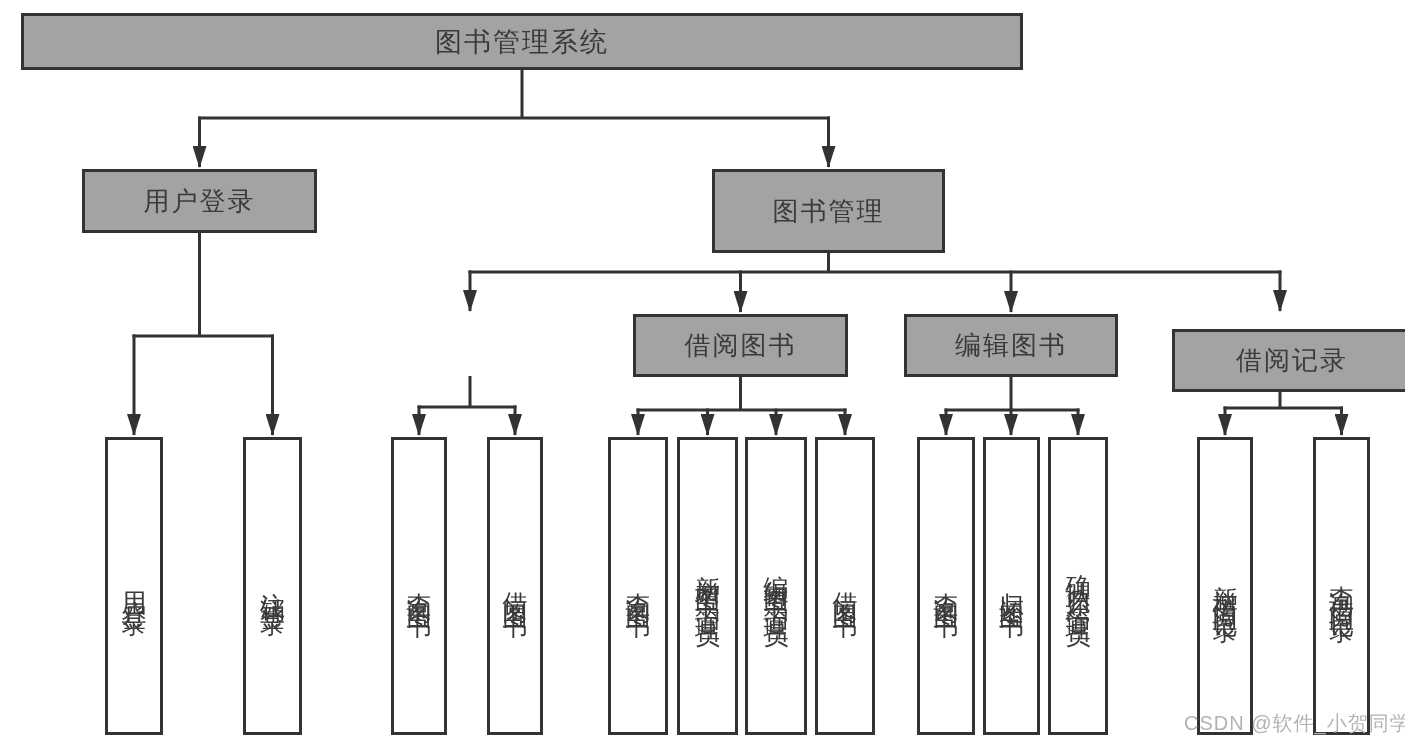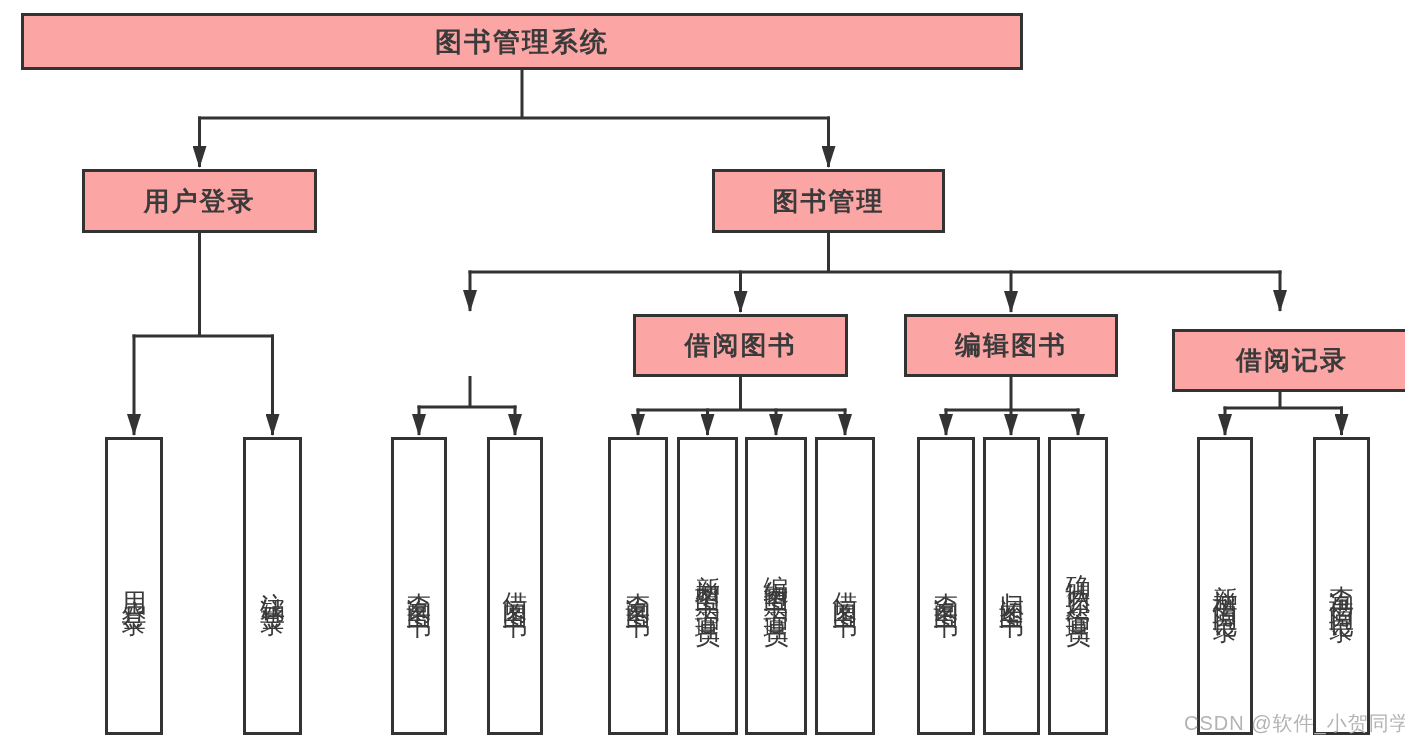--- a/index.html
+++ b/index.html
@@ -8,26 +8,25 @@
     width:1405px;height:747px;
     background:#ffffff;
     font-family:"Liberation Sans","DejaVu Sans",sans-serif;
     overflow:hidden;
   }
   svg.connectors{position:absolute;left:0;top:0;width:1405px;height:747px;}
   .node{
     position:absolute;
     box-sizing:border-box;
     border:3px solid #333333;
-    background:#fca5a5;
+    background:#a3a3a3;
     display:flex;align-items:center;justify-content:center;
     color:#3a3a3a;
     letter-spacing:2px;
     white-space:nowrap;
-    font-weight:bold;
   }
   .node.root{font-size:27px;}
   .node.branch{font-size:26px;}
   .leaf{
     position:absolute;
     box-sizing:border-box;
     border:3px solid #333333;
     background:#ffffff;
     display:flex;align-items:center;justify-content:center;
     color:#3a3a3a;
@@ -100,21 +99,21 @@
       <line x1="1280" y1="376" x2="1280" y2="408"></line>
       <line x1="1223.5" y1="408" x2="1343" y2="408"></line>
       <line x1="1225" y1="406.5" x2="1225" y2="435" marker-end="url(#ah)"></line>
       <line x1="1341.5" y1="406.5" x2="1341.5" y2="435" marker-end="url(#ah)"></line>
     </g>
   </svg>
 
   <div class="node root" style="left:21px;top:13px;width:1002px;height:57px;">图书管理系统</div>
 
   <div class="node branch" style="left:82px;top:169px;width:235px;height:64px;">用户登录</div>
-  <div class="node branch" style="left:712px;top:169px;width:233px;height:64px;">图书管理</div>
+  <div class="node branch" style="left:712px;top:169px;width:233px;height:84px;">图书管理</div>
 
   <div class="node branch" style="left:633px;top:314px;width:215px;height:63px;">借阅图书</div>
   <div class="node branch" style="left:904px;top:314px;width:214px;height:63px;">编辑图书</div>
   <div class="node branch" style="left:1172px;top:329px;width:240px;height:63px;">借阅记录</div>
 
   <div class="leaf" style="left:105px;top:437px;width:58px;height:298px;">
     <span>用户登录</span>
   </div>
   <div class="leaf" style="left:243px;top:437px;width:59px;height:298px;">
     <span>注销登录</span>

